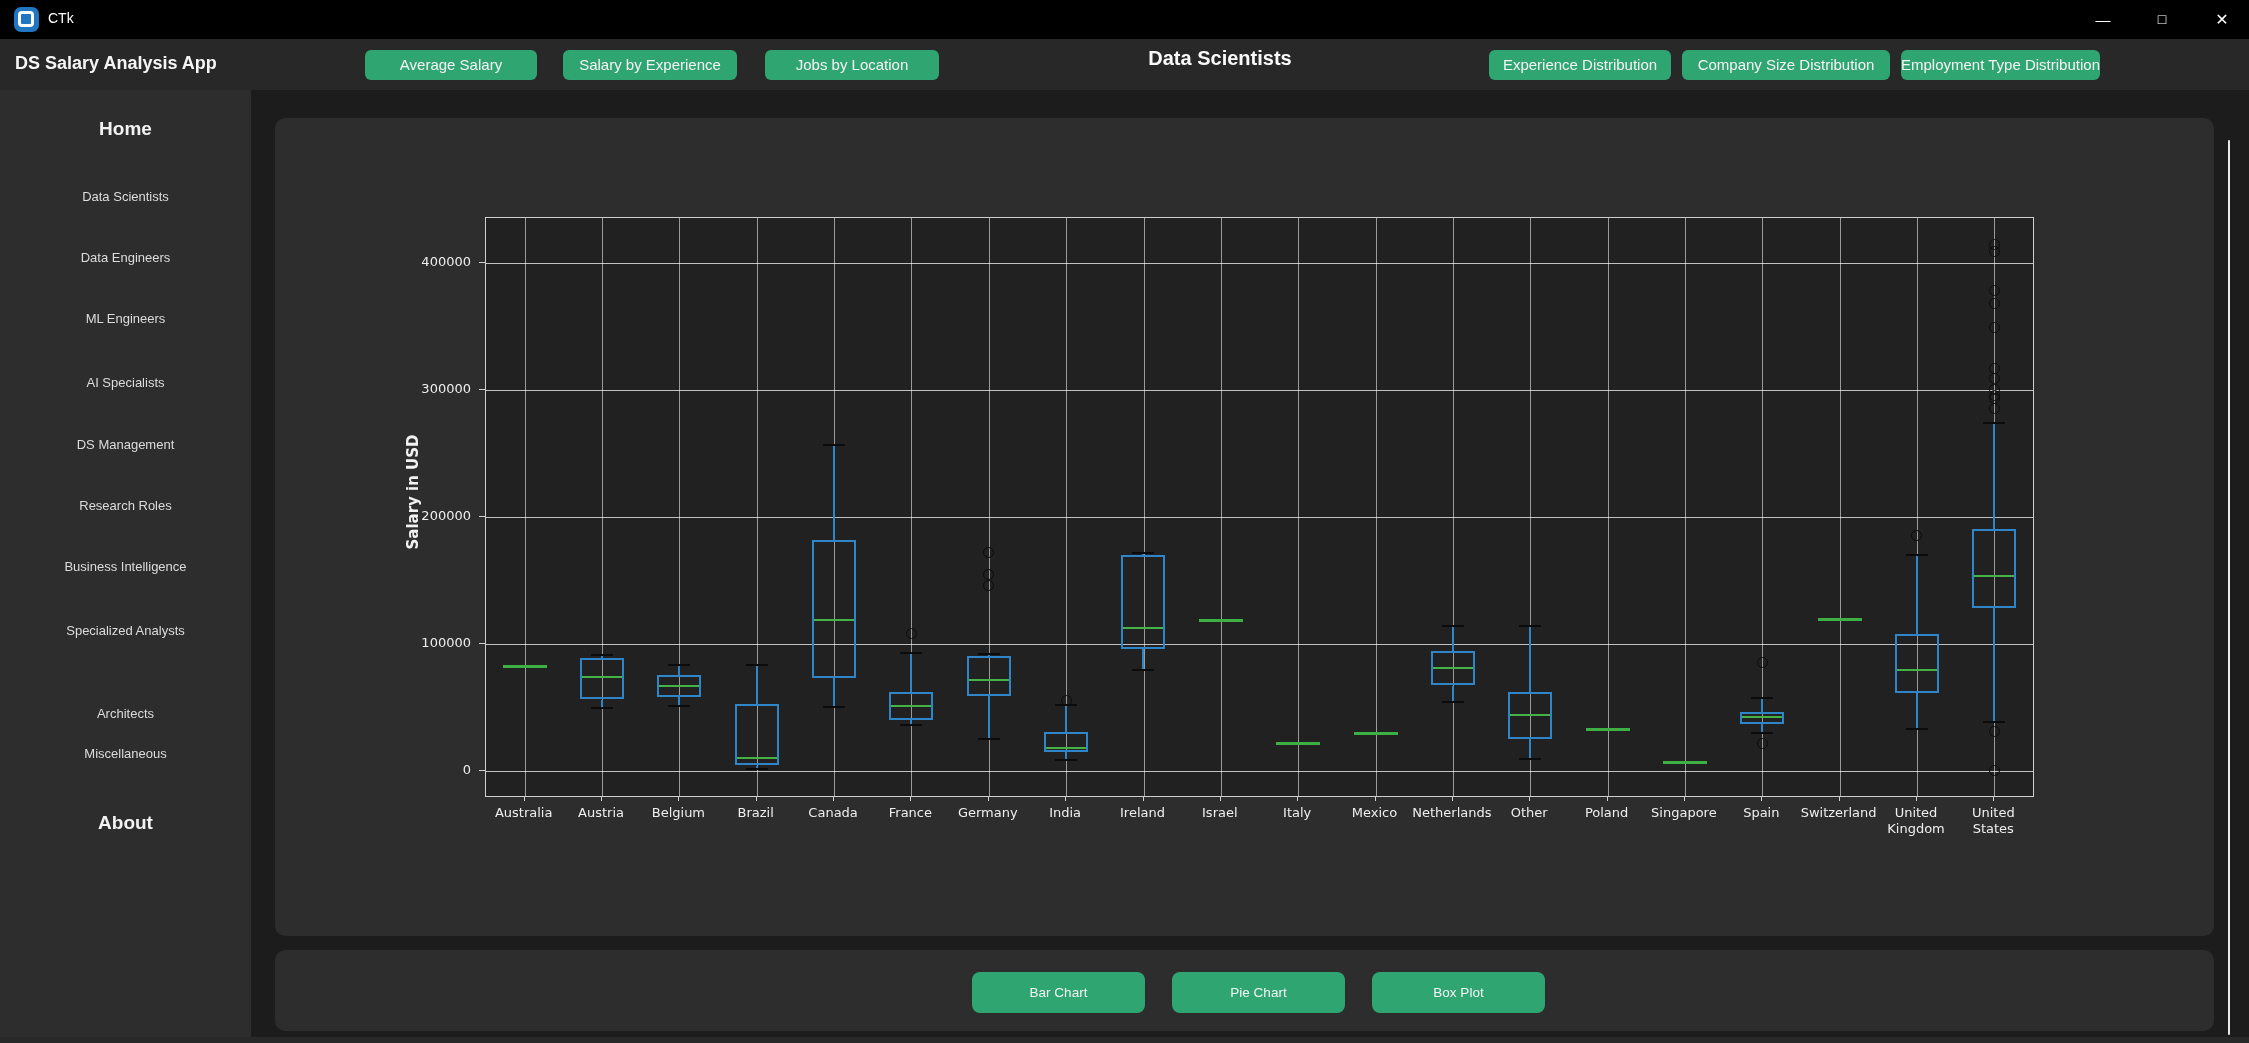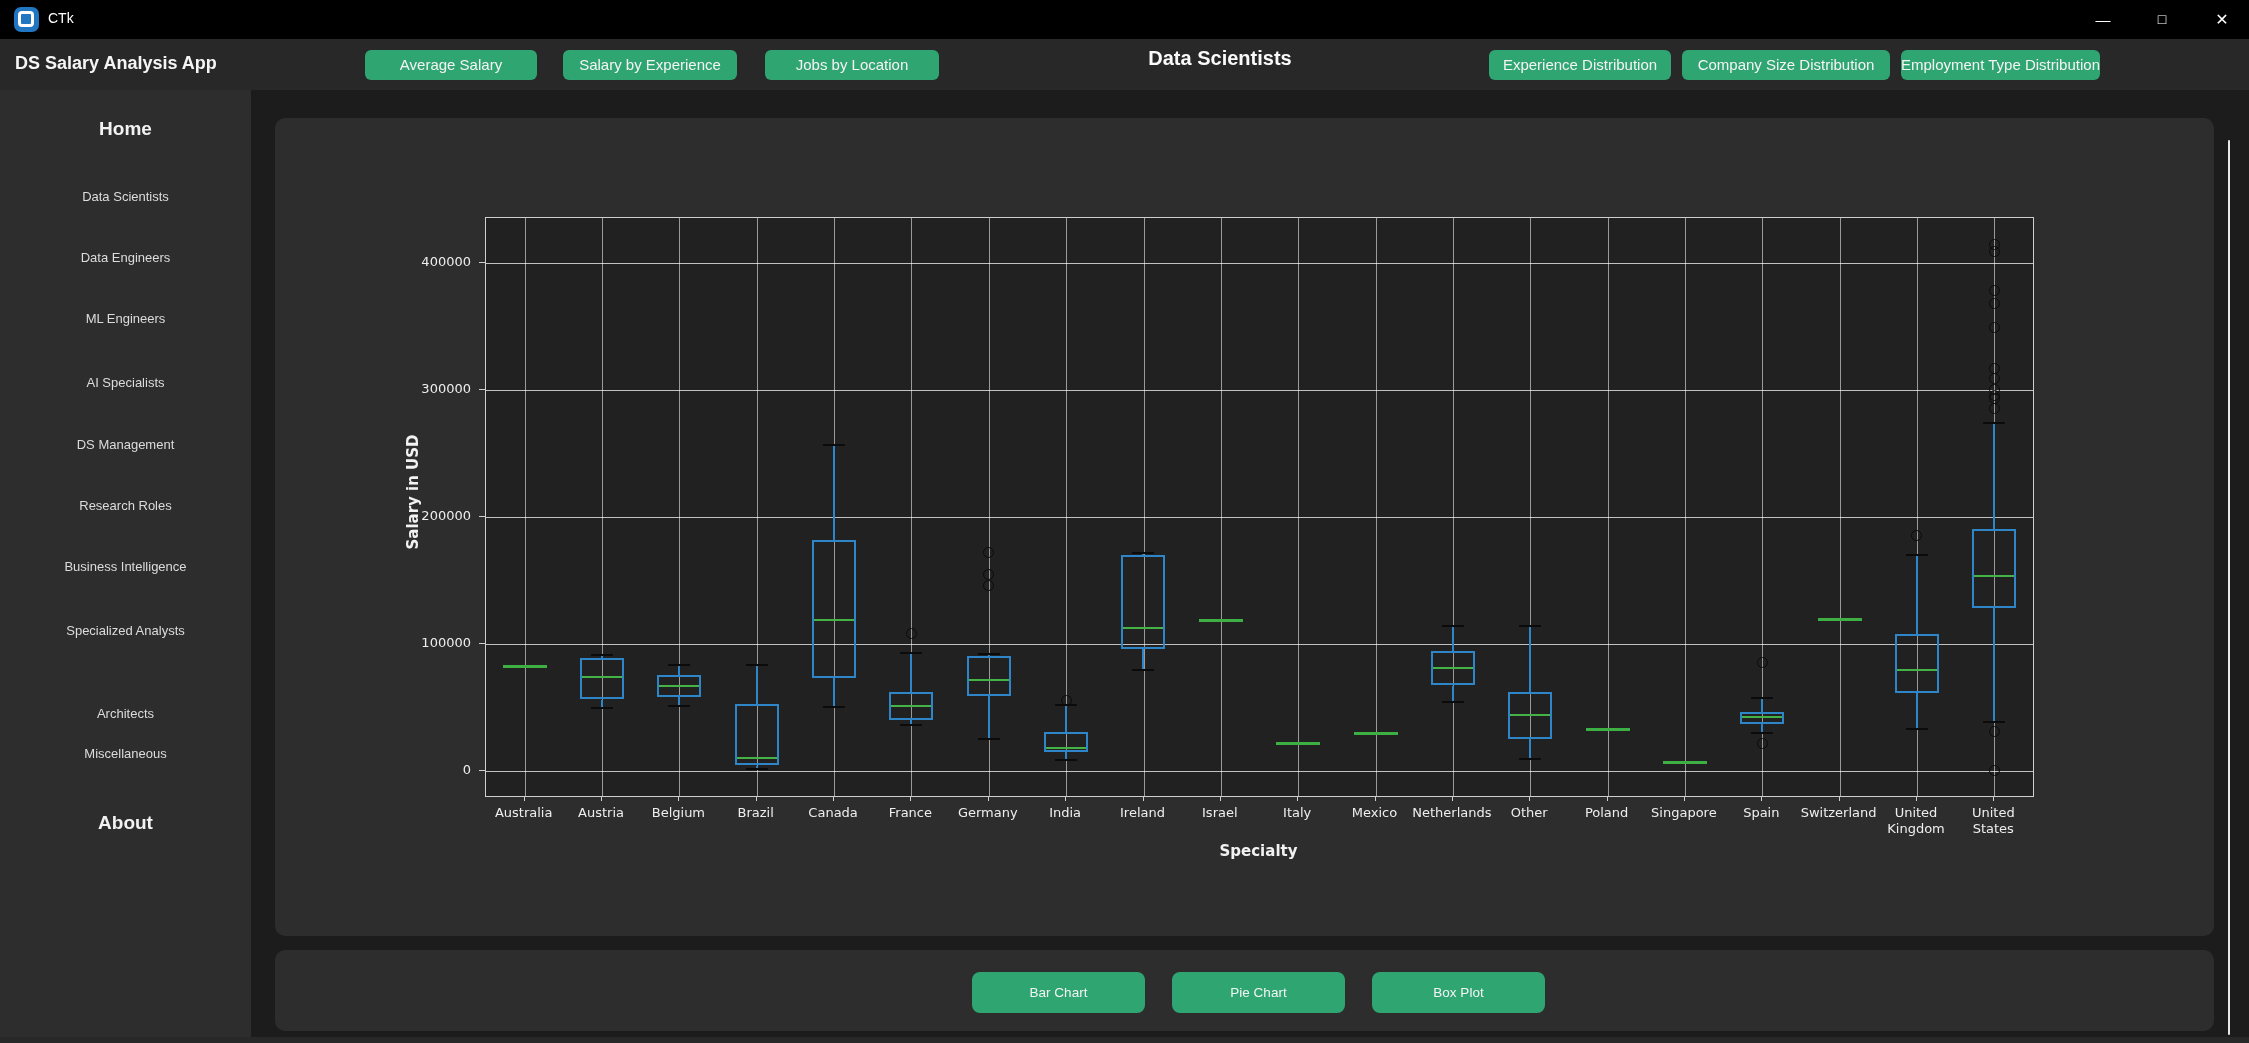--- a/index.html
+++ b/index.html
@@ -277,21 +277,20 @@
       <div class="xtick-label" style="left: 1276.3px;">Spain</div>
       <div class="xtick-mark" style="left: 1353.6px;"></div>
       <div class="xtick-label" style="left: 1353.6px;">Switzerland</div>
       <div class="xtick-mark" style="left: 1431px;"></div>
       <div class="xtick-label" style="left: 1431px;">United
 Kingdom</div>
       <div class="xtick-mark" style="left: 1508.3px;"></div>
       <div class="xtick-label" style="left: 1508.3px;">United
 States</div>
     </div>
-  <div class="xlabel-title">Specialty</div>
 </div>
 
 <div class="footer-panel">
   <div class="fbtn" style="left:697px">Bar Chart</div>
   <div class="fbtn" style="left:897px">Pie Chart</div>
   <div class="fbtn" style="left:1097px">Box Plot</div>
 </div>
 
 <div class="scrollbar"></div>
 <div class="bottom-strip"></div>

